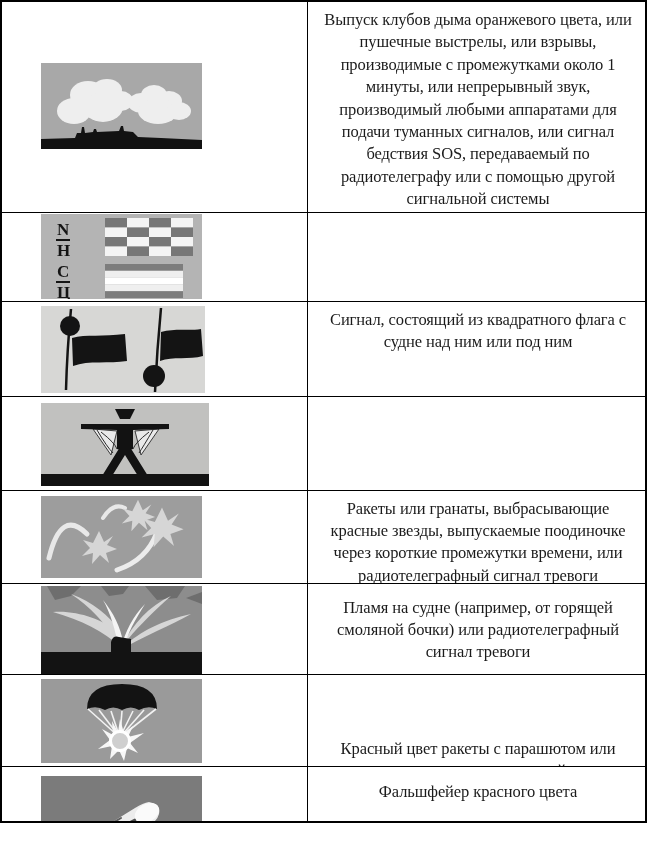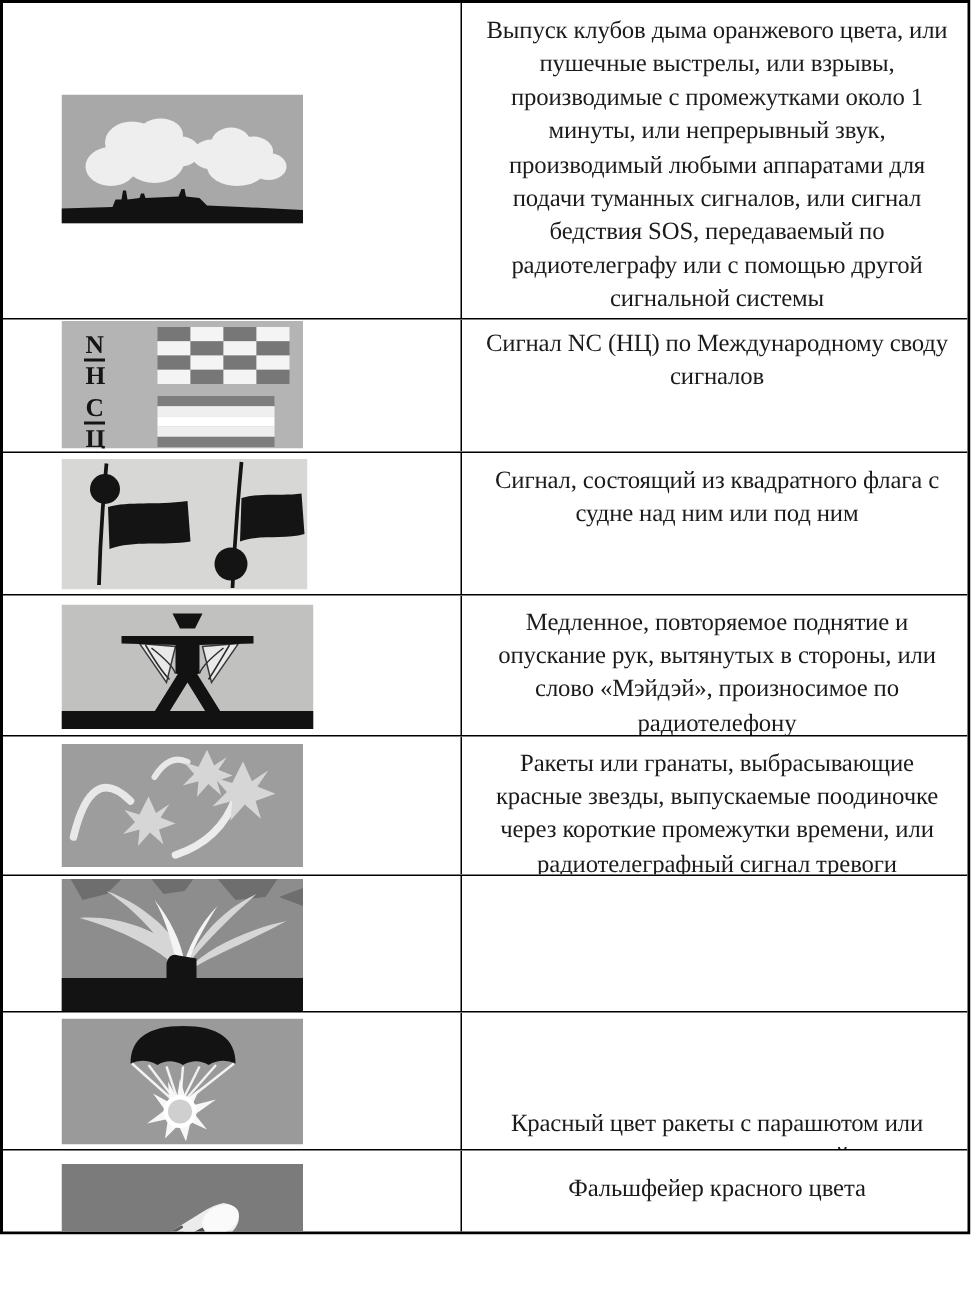--- a/index.html
+++ b/index.html
@@ -104,21 +104,20 @@
           <g>
             <rect x="64" y="50" width="78" height="6.8" fill="#7d7d7d"></rect>
             <rect x="64" y="56.8" width="78" height="6.8" fill="#efefef"></rect>
             <rect x="64" y="63.6" width="78" height="6.8" fill="#ffffff"></rect>
             <rect x="64" y="70.4" width="78" height="6.8" fill="#efefef"></rect>
             <rect x="64" y="77.2" width="78" height="6.8" fill="#7d7d7d"></rect>
           </g>
         </svg>
       </div>
     </div>
-    <div class="cell-txt">Сигнал NC (НЦ) по Международному своду сигналов</div>
   </div>
 
   <div class="row r3">
     <div class="cell-img">
       <div class="imgbox mt3">
         <svg width="164" height="87" viewBox="0 0 164 87">
           <rect width="164" height="87" fill="#d7d7d5"></rect>
           <path d="M30,3 Q26,45 25,84" stroke="#141414" stroke-width="2.5" fill="none"></path>
           <circle cx="29" cy="20" r="10" fill="#141414"></circle>
           <path d="M31,32 C45,28 62,31 84,28 L86,55 C68,58 48,54 32,60 Z" fill="#141414"></path>
@@ -146,21 +145,20 @@
             <path d="M108,29 Q94,40 92,46" stroke="#2c2c2c" stroke-width="1" fill="none"></path>
           </g>
           <g fill="#121212">
             <path d="M74,6 L94,6 L89,16 L79,16 Z"></path>
             <path d="M40,21 L128,21 L128,26 L92,27 L92,46 L84,48 L76,46 L76,27 L40,26 Z"></path>
             <path d="M79,44 L89,44 L107,73 L97,73 L84,52 L71,73 L61,73 Z"></path>
           </g>
         </svg>
       </div>
     </div>
-    <div class="cell-txt">Медленное, повторяемое поднятие и опускание рук, вытянутых в стороны, или слово «Мэйдэй», произносимое по радиотелефону</div>
   </div>
 
   <div class="row r5">
     <div class="cell-img">
       <div class="imgbox mt5">
         <svg width="161" height="82" viewBox="0 0 161 82">
           <rect width="161" height="82" fill="#9d9d9d"></rect>
           <g stroke-linecap="round" fill="none">
             <path d="M8,62 Q20,12 46,38" stroke="#e8e8e8" stroke-width="5"></path>
             <path d="M62,22 Q72,6 84,12" stroke="#e8e8e8" stroke-width="4"></path>
@@ -196,20 +194,21 @@
           </g>
           <g fill="#f4f4f4">
             <path d="M78,62 C74,44 70,28 62,14 C72,26 80,42 82,56 Z"></path>
             <path d="M80,62 C84,46 92,30 104,18 C94,34 86,48 84,60 Z"></path>
           </g>
           <path d="M70,68 L70,56 Q72,49 78,51 L90,53 L90,68 Z" fill="#131313"></path>
           <rect y="66" width="161" height="22" fill="#131313"></rect>
         </svg>
       </div>
     </div>
+    <div class="cell-txt">Пламя на судне (например, от горящей смоляной бочки) или радиотелеграфный сигнал тревоги</div>
   </div>
 
   <div class="row r7">
     <div class="cell-img">
       <div class="imgbox mt7">
         <svg width="161" height="84" viewBox="0 0 161 84">
           <rect width="161" height="84" fill="#9a9a9a"></rect>
           <path d="M46,30 Q46,5 81,5 Q116,5 116,30 Q107,26 98,31 Q90,26 81,31 Q72,26 64,31 Q55,26 46,30 Z" fill="#131313"></path>
           <g stroke="#f2f2f2" stroke-width="1.6">
             <line x1="47" y1="30" x2="76" y2="56"></line>

